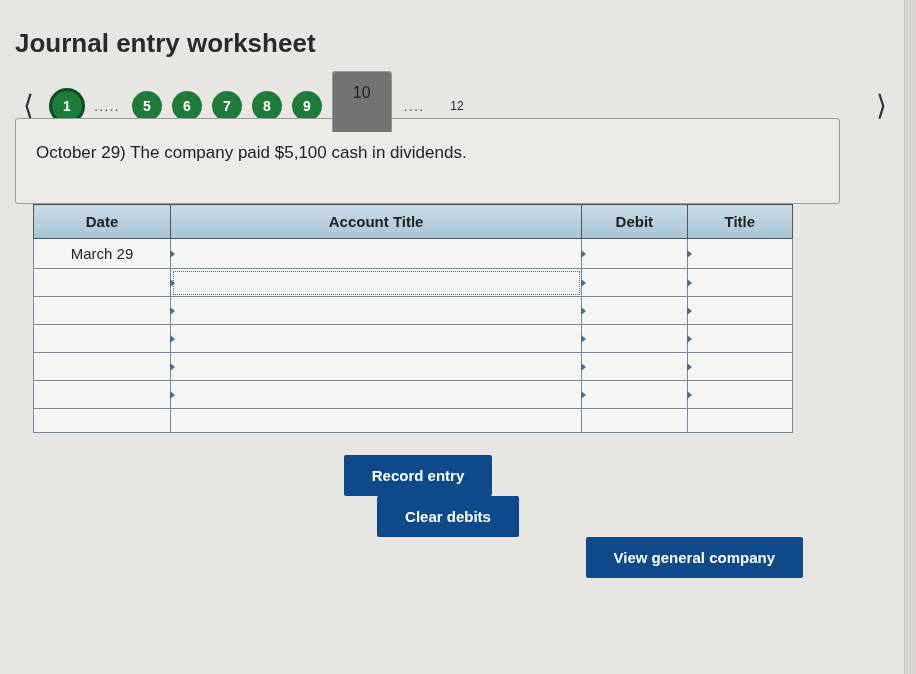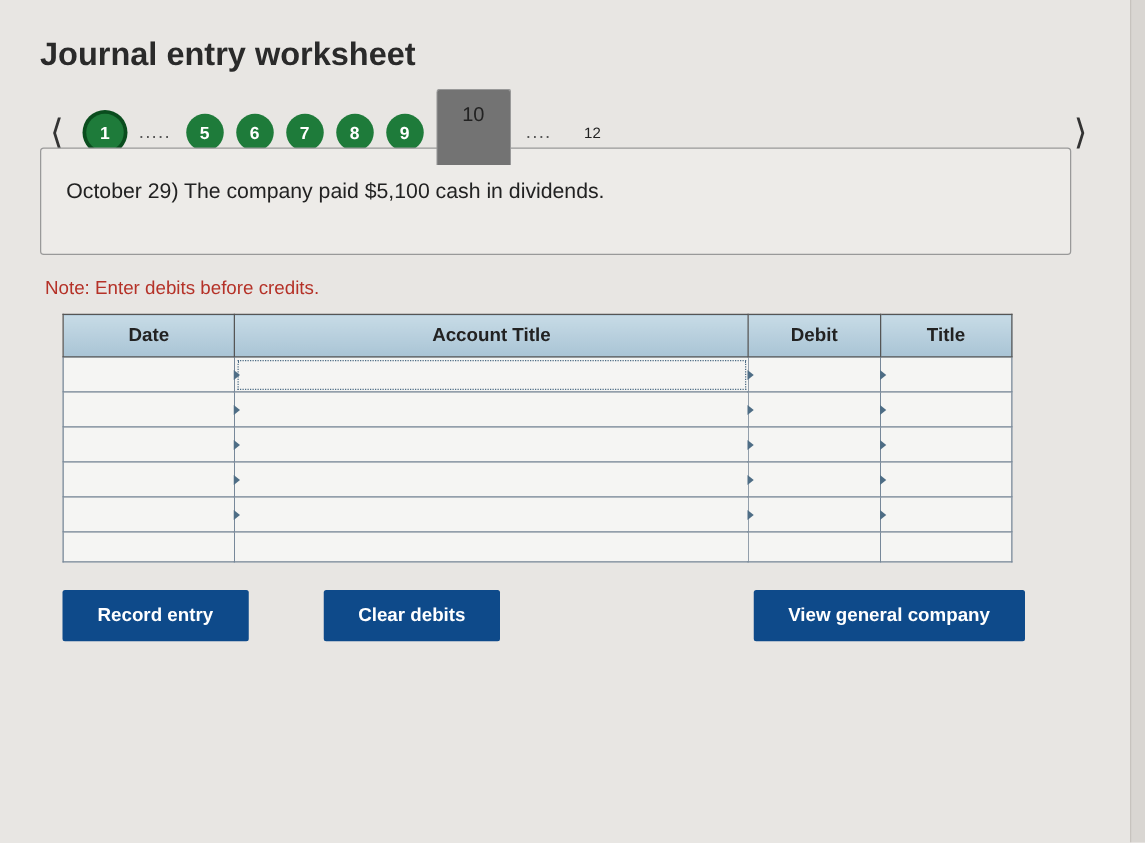--- a/index.html
+++ b/index.html
@@ -6,21 +6,21 @@
   body {
     margin: 0;
     font-family: Arial, Helvetica, sans-serif;
     background: #e8e6e3;
     width: 916px;
     height: 674px;
     overflow: hidden;
     position: relative;
   }
   .container {
-    padding: 20px 32px;
+    padding: 20px 15px;
   }
   .title {
     font-size: 26px;
     font-weight: bold;
     color: #2a2a2a;
     margin: 8px 0 20px 0;
   }
   .stepper-row {
     display: flex;
     align-items: center;
@@ -153,20 +153,21 @@
     font-size: 9px;
     color: #333;
     border-radius: 2px;
   }
   .pad-row td { height: 24px; border-top: none; }
   .btn-row {
     display: flex;
     align-items: center;
     margin: 22px 0 0 18px;
     width: 770px;
+    flex-direction: column;
   }
   .btn {
     background: #0e4a8a;
     color: #fff;
     font-weight: bold;
     font-size: 15px;
     padding: 12px 28px;
     border: none;
     border-radius: 2px;
     cursor: pointer;
@@ -204,32 +205,37 @@
     <span class="dots-sep">....</span>
     <span class="step-plain">12</span>
 
     <span class="chev chev-right">⟩</span>
   </div>
 
   <div class="trans-box">
     <div class="trans-text">October 29) The company paid $5,100 cash in dividends.</div>
   </div>
 
-  <div class="note">Note: Enter debits before credits.</div>
 
   <table class="je-table">
     <thead>
       <tr>
         <th class="col-date">Date</th>
         <th class="col-acct">Account Title</th>
         <th class="col-num">Debit</th>
         <th class="col-num">Title</th>
       </tr>
     </thead>
     <tbody>
+      <tr>
+        <td class="col-date">March 29</td>
+        <td class="col-acct"><span class="tick"></span><span></span></td>
+        <td class="col-num"><span class="tick"></span><span></span></td>
+        <td class="col-num"><span class="tick"></span><span></span></td>
+      </tr>
       <tr>
         <td class="col-date"></td>
         <td class="col-acct dropdown-cell">
           <span class="tick"></span>
           <span></span>
           <span class="dd-btn">▾</span>
         </td>
         <td class="col-num"><span class="tick"></span><span></span></td>
         <td class="col-num"><span class="tick"></span><span></span></td>
       </tr>

